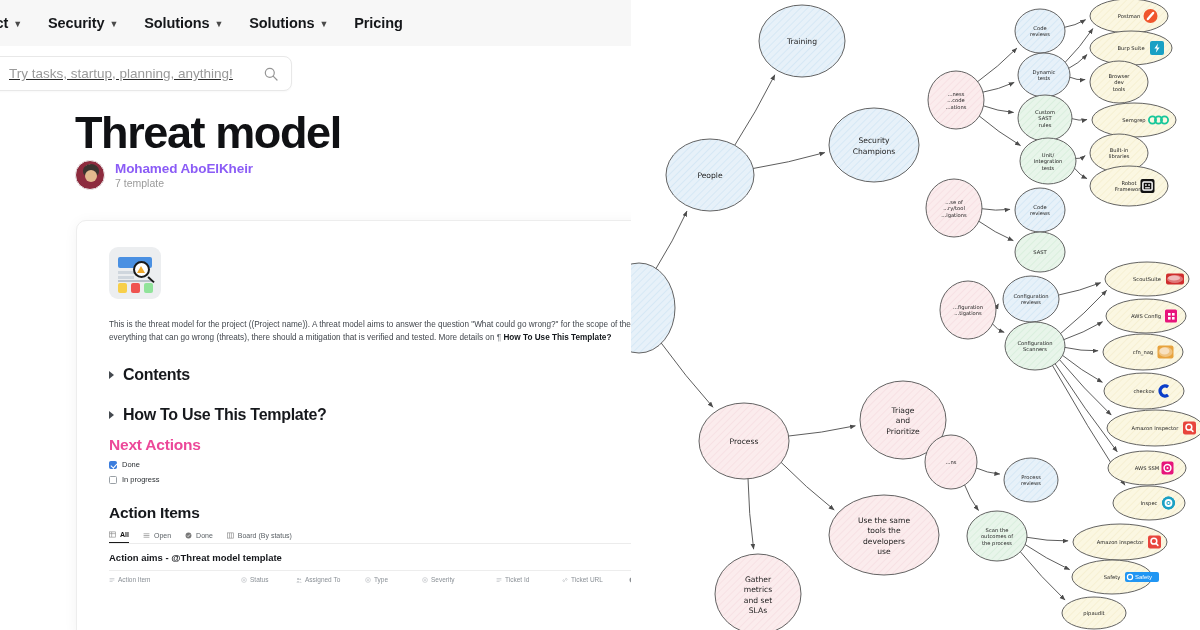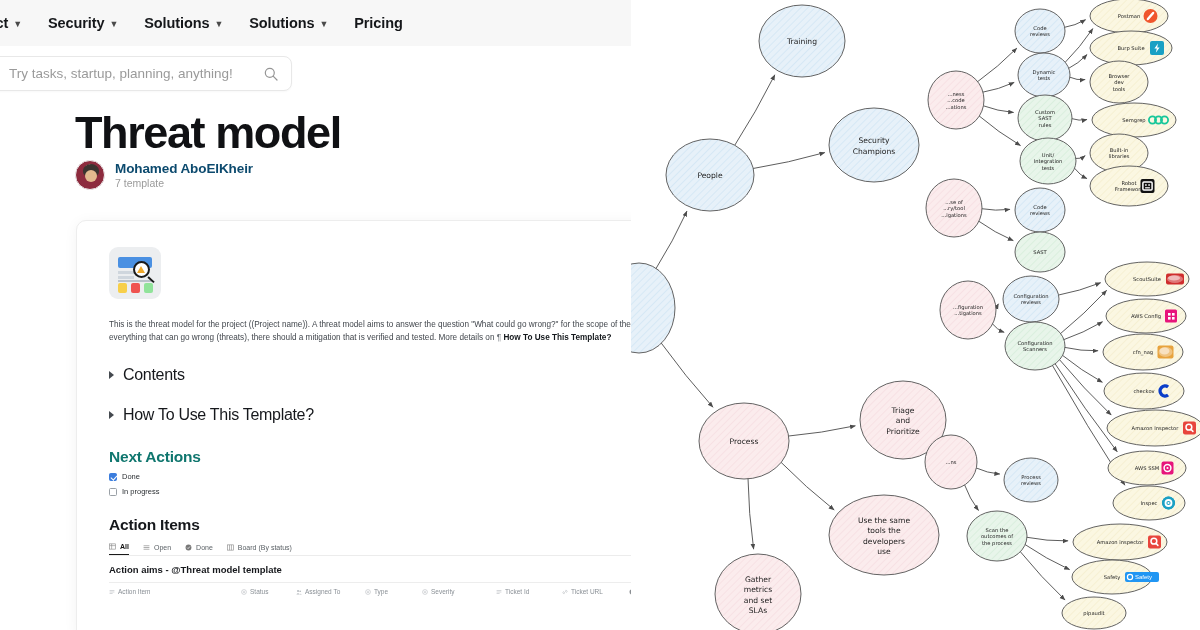--- a/index.html
+++ b/index.html
@@ -41,21 +41,21 @@
     background: #fff;
     border: 1px solid #e8e8e8;
     border-radius: 8px;
     display: flex; align-items: center;
     padding: 0 12px 0 16px;
     box-shadow: 0 1px 2px rgba(0,0,0,.03);
   }
   #searchbar input {
     flex: 1; border: none; outline: none;
     font-family: "Liberation Sans", sans-serif;
-    font-size: 13.5px; color: #2a2a2a; background: transparent;
+    font-size: 13.5px; color: #2a2a2a; background: transparent; text-decoration: underline;
   }
   #searchbar input::placeholder { color: #9a9a9a; }
   .search-glyph { width: 16px; height: 16px; flex: 0 0 16px; opacity: .62; }
 
   
   #page-title {
     position: absolute; left: 75px; top: 110px;
     font-size: 45px; font-weight: 700; color: #101114;
     letter-spacing: -1.4px; line-height: 1;
   }
@@ -76,21 +76,21 @@
     content: ""; position: absolute; left: 7px; top: 3px;
     width: 16px; height: 13px; border-radius: 50% 50% 40% 40%;
     background: #3b3330;
   }
   #avatar::after {
     content: ""; position: absolute; left: 9px; top: 9px;
     width: 12px; height: 12px; border-radius: 50%;
     background: #e3b98f;
   }
   .author-text { display: flex; flex-direction: column; gap: 1px; }
-  #author-name { font-size: 13.5px; font-weight: 700; color: #0c4a6e; letter-spacing: -0.1px; }
+  #author-name { font-size: 13.5px; font-weight: 700; color: #8b5cf6; letter-spacing: -0.1px; }
   #author-meta { font-size: 10.5px; color: #9b9b9b; }
 
   
   #template-card {
     position: absolute; left: 76px; top: 220px;
     width: 720px; height: 420px;
     background: #fff;
     border: 1px solid #ededed;
     border-radius: 10px;
     box-shadow: 0 2px 14px rgba(0,0,0,.05);
@@ -130,23 +130,23 @@
   #tpl-desc .pil { color:#6b7076; }
 
   .toggle-row {
     display: flex; align-items: center; gap: 9px;
     margin-top: 22px;
   }
   .toggle-row .tri {
     width:0;height:0;border-top:4px solid transparent;border-bottom:4px solid transparent;
     border-left:5.5px solid #44494f;
   }
-  .toggle-row .t-label { font-size: 16px; font-weight: 400; color: #16181c; letter-spacing: -0.3px; }
-
-  #next-actions-h { margin-top: 24px; font-size: 15.5px; font-weight: 700; color: #0f766e; letter-spacing: -0.2px; }
+  .toggle-row .t-label { font-size: 16px; font-weight: 700; color: #16181c; letter-spacing: -0.3px; }
+
+  #next-actions-h { margin-top: 12px; font-size: 15.5px; font-weight: 700; color: #ec4899; letter-spacing: -0.2px; }
   .check-row { display:flex; align-items:center; gap:5px; margin-top: 6px; }
   .check-row .cb { width: 8px; height: 8px; border-radius:1.5px; border:1px solid #9aa0a6; background:#fff; position:relative; }
   .check-row .cb.on { background:#3b7ddd; border-color:#3b7ddd; }
   .check-row .cb.on::after {
     content:""; position:absolute; left:2px; top:0.5px; width:2.5px; height:5px;
     border:solid #fff; border-width: 0 1.2px 1.2px 0; transform: rotate(42deg);
   }
   .check-row .c-label { font-size: 7.5px; color: #2b2f33; }
 
   #action-items-h { margin-top: 20px; font-size: 15.5px; font-weight: 700; color: #16181c; letter-spacing: -0.2px; }

